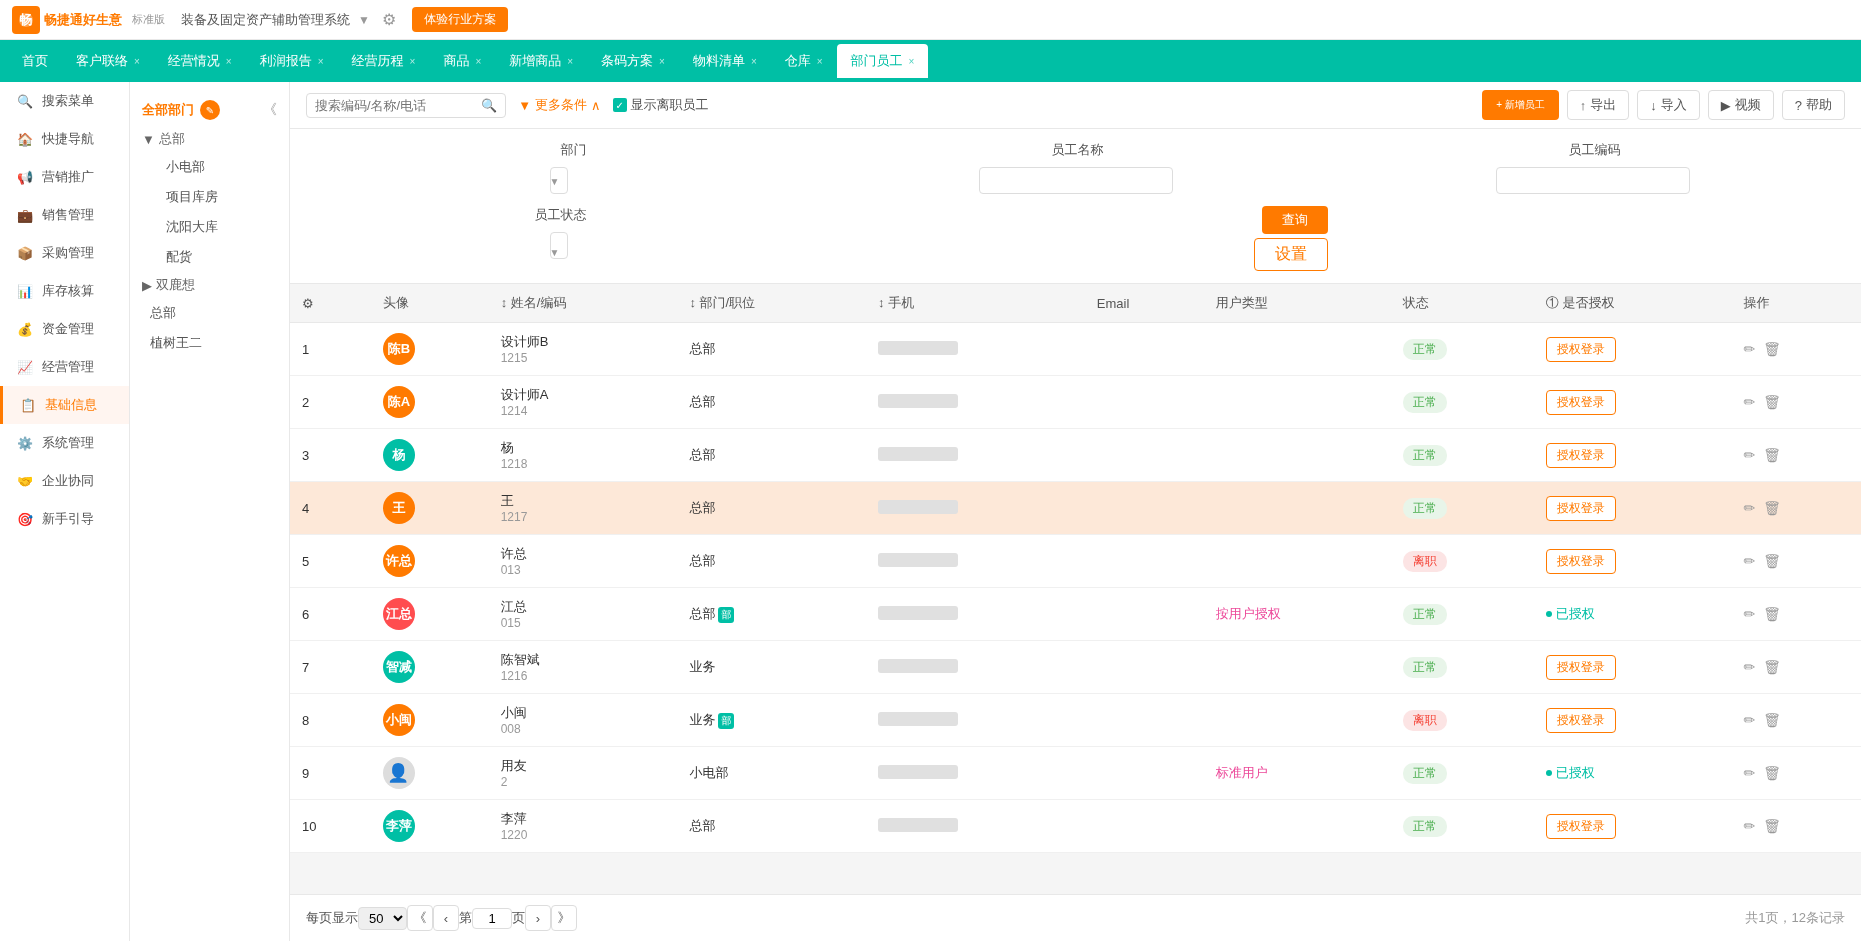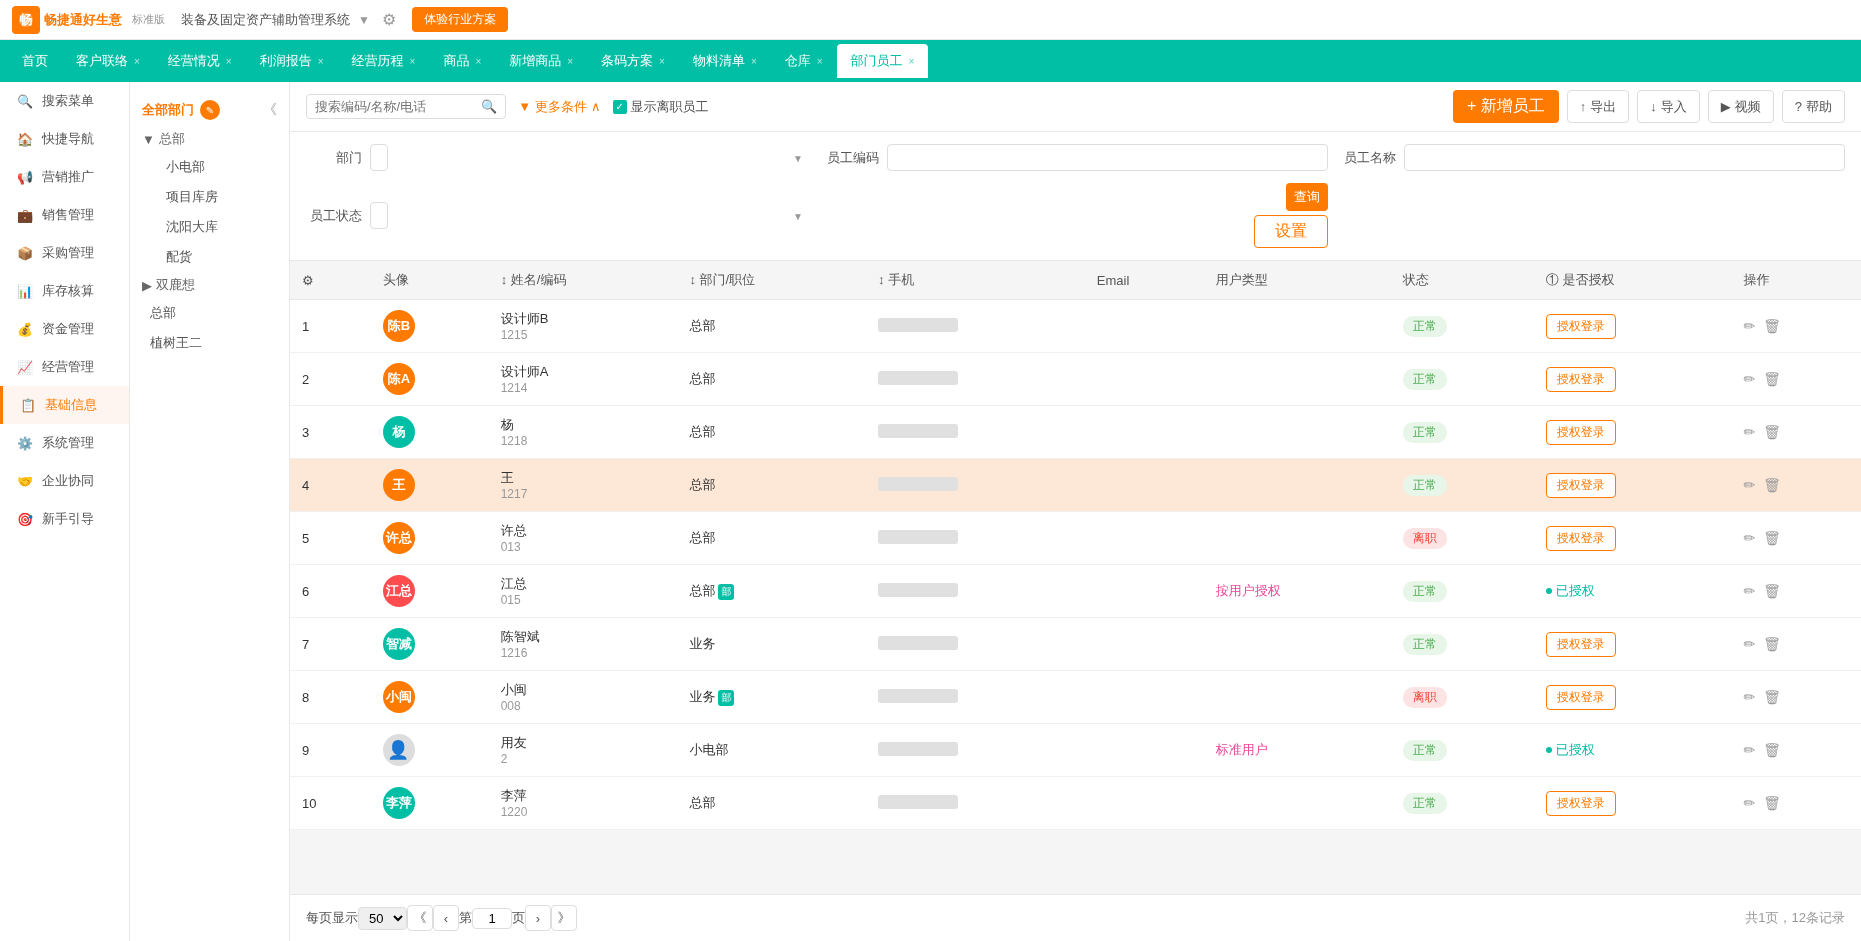--- a/index.html
+++ b/index.html
@@ -47,32 +47,32 @@
     
     .table-area { flex: 1; overflow: auto; padding: 0; display: flex; flex-direction: column; }
 
     
     .filter-bar { background: #fff; padding: 8px 16px; display: flex; align-items: center; gap: 12px; border-bottom: 1px solid #e8e8e8; }
     .search-box { display: flex; align-items: center; border: 1px solid #ddd; border-radius: 4px; padding: 4px 8px; gap: 6px; background: #fff; }
     .search-box input { border: none; outline: none; font-size: 13px; color: #333; width: 160px; }
     .filter-more { color: #ff7a00; cursor: pointer; font-size: 13px; display: flex; align-items: center; gap: 4px; }
     .show-resigned { display: flex; align-items: center; gap: 4px; color: #555; font-size: 13px; cursor: pointer; }
     .checkbox-checked { width: 14px; height: 14px; background: #00bfa5; border-radius: 2px; display: inline-flex; align-items: center; justify-content: center; color: #fff; font-size: 10px; }
-    .btn-primary { background: #ff7a00; color: #fff; border: none; border-radius: 4px; padding: 6px 14px; cursor: pointer; font-size: 16px; }
+    .btn-primary { background: #ff7a00; color: #fff; border: none; border-radius: 4px; padding: 6px 14px; cursor: pointer; font-size: 10px; }
     .btn-default { background: #fff; color: #555; border: 1px solid #ddd; border-radius: 4px; padding: 5px 12px; cursor: pointer; font-size: 13px; display: flex; align-items: center; gap: 4px; }
 
     
     .adv-filter { background: #fff; padding: 12px 16px; border-bottom: 1px solid #e8e8e8; display: grid; grid-template-columns: 1fr 1fr 1fr; gap: 12px; }
-    .filter-row { display: flex; align-items: center; gap: 8px; }
+    .filter-row { display: flex; align-items: center; gap: 8px; flex-direction: column; }
     .filter-label { color: #555; font-size: 13px; min-width: 56px; text-align: right; }
     .filter-input { flex: 1; border: 1px solid #ddd; border-radius: 4px; padding: 5px 8px; font-size: 13px; outline: none; color: #333; background: #fff; }
     .filter-select { flex: 1; border: 1px solid #ddd; border-radius: 4px; padding: 5px 8px; font-size: 13px; outline: none; color: #999; background: #fff; appearance: none; position: relative; }
     .filter-select-wrap { flex: 1; position: relative; }
     .filter-select-wrap .chevron { position: absolute; right: 8px; top: 50%; transform: translateY(-50%); color: #999; font-size: 10px; pointer-events: none; }
-    .btn-query { background: #ff7a00; color: #fff; border: none; border-radius: 4px; padding: 5px 8px; cursor: pointer; font-size: 13px; }
+    .btn-query { background: #ff7a00; color: #fff; border: none; border-radius: 4px; padding: 5px 20px; cursor: pointer; font-size: 13px; }
     .btn-set { background: #fff; color: #ff7a00; border: 1px solid #ff7a00; border-radius: 4px; padding: 5px 20px; cursor: pointer; font-size: 16px; }
 
     
     .data-table { flex: 1; overflow: auto; }
     table { width: 100%; border-collapse: collapse; background: #fff; }
     table th { background: #f5f5f5; padding: 10px 12px; text-align: left; color: #555; font-weight: 500; font-size: 13px; border-bottom: 1px solid #e8e8e8; white-space: nowrap; }
     table td { padding: 10px 12px; border-bottom: 1px solid #f0f0f0; color: #333; font-size: 13px; vertical-align: middle; }
     table tr.highlighted { background: #fde8d8; }
     .avatar { width: 32px; height: 32px; border-radius: 50%; display: inline-flex; align-items: center; justify-content: center; color: #fff; font-size: 13px; font-weight: bold; }
     .name-code { display: flex; flex-direction: column; }
@@ -283,25 +283,25 @@
         <div class="filter-row">
           <span class="filter-label">部门</span>
           <div class="filter-select-wrap">
             <select class="filter-select">
               <option></option>
             </select>
             <span class="chevron">▼</span>
           </div>
         </div>
         <div class="filter-row">
+          <span class="filter-label">员工名称</span>
+          <input class="filter-input" type="text" style="">
+        </div>
+        <div class="filter-row">
           <span class="filter-label">员工编码</span>
-          <input class="filter-input" type="text" style="">
-        </div>
-        <div class="filter-row">
-          <span class="filter-label">员工名称</span>
           <input class="filter-input" type="text" style="">
         </div>
         <div class="filter-row">
           <span class="filter-label">员工状态</span>
           <div class="filter-select-wrap">
             <select class="filter-select">
               <option></option>
             </select>
             <span class="chevron">▼</span>
           </div>

